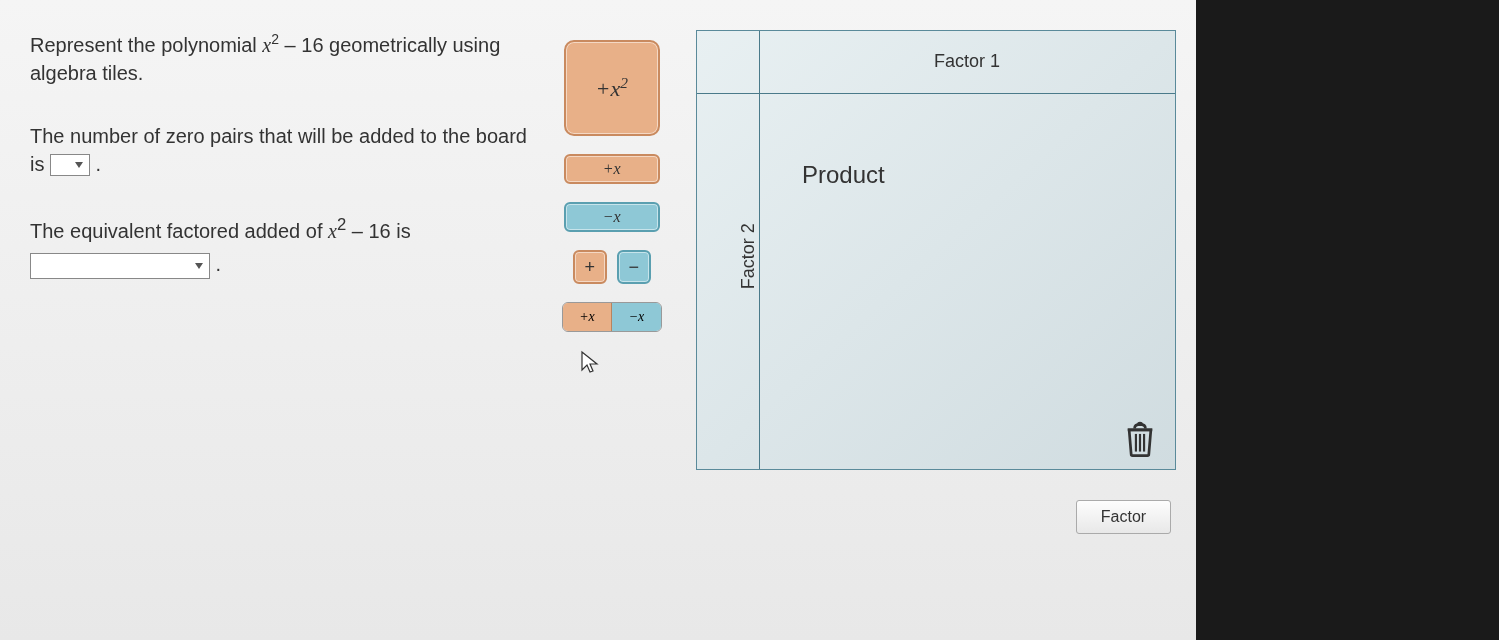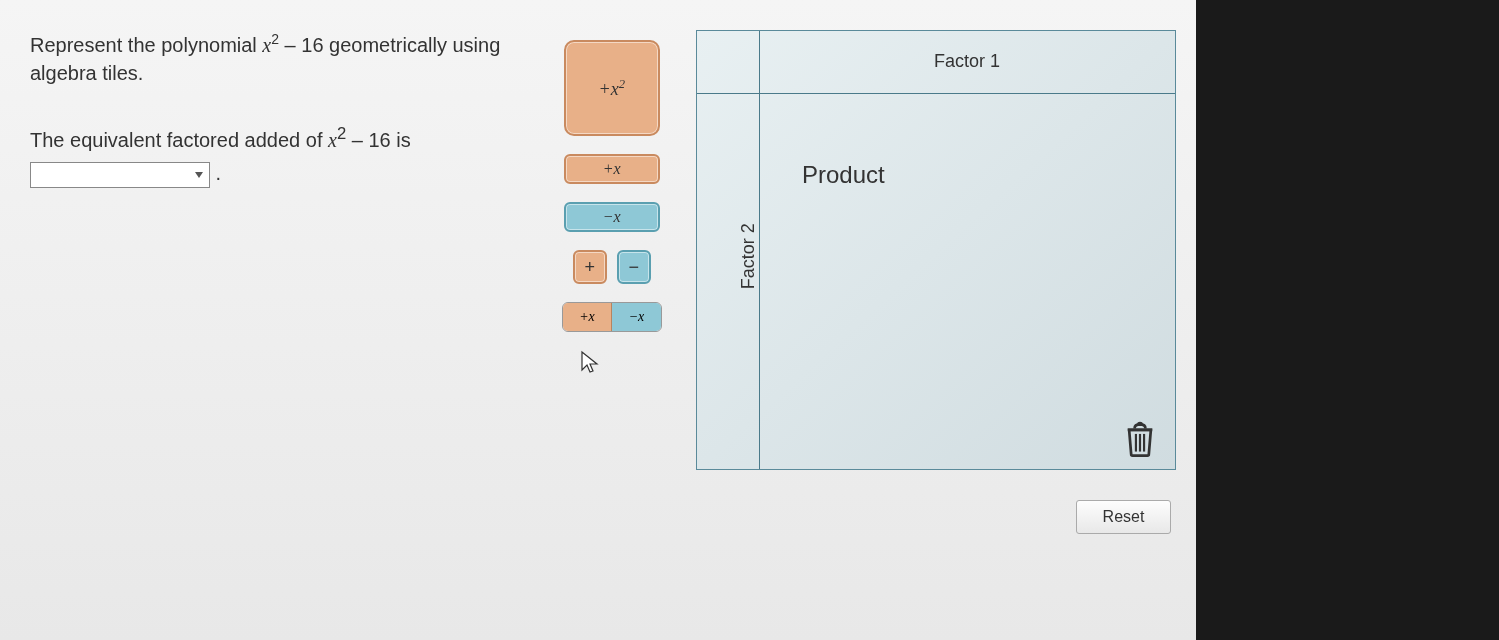--- a/index.html
+++ b/index.html
@@ -71,21 +71,21 @@
     .tile.positive {
       background: #e8b088;
       border: 2px solid #c98a5f;
       box-shadow: inset 0 0 0 1px rgba(255,255,255,0.5);
     }
     .tile.negative {
       background: #8ec8d6;
       border: 2px solid #5a9fb0;
       box-shadow: inset 0 0 0 1px rgba(255,255,255,0.5);
     }
-    .tile-xsq { width: 96px; height: 96px; font-size: 18px; }
+    .tile-xsq { width: 96px; height: 96px; font-size: 22px; }
     .tile-xsq sup { font-size: 0.7em; }
     .tile-x { width: 96px; height: 30px; font-size: 16px; border-radius: 6px; }
     .tile-unit { width: 34px; height: 34px; font-size: 18px; border-radius: 6px; font-family: Arial, sans-serif; font-style: normal;}
     .tile-row { display: flex; gap: 10px; }
     .tile-pair {
       display: flex;
       width: 100px;
       height: 30px;
       border-radius: 6px;
       overflow: hidden;
@@ -174,20 +174,25 @@
 </head>
 <body>
 
 <div class="app-frame">
 
   <div class="question-panel">
     <div class="question-block question-text">
       <span>Represent the polynomial </span><span style="font-style:italic;font-family:'Times New Roman',serif">x</span><sup>2</sup><span> – 16 geometrically using algebra tiles.</span>
     </div>
 
+    <div class="question-block">
+      <span>The number of zero pairs that will be added to the board is</span>
+      <span class="inline-select"></span>
+      <span>.</span>
+    </div>
 
     <div class="question-block">
       <div>
         <span>The equivalent factored added of </span><span style="font-style:italic;font-family:'Times New Roman',serif">x</span><sup>2</sup><span> – 16 is</span>
       </div>
       <div style="margin-top:6px">
         <span class="inline-select wide"></span>
         <span>.</span>
       </div>
     </div>
@@ -231,20 +236,20 @@
           <path d="M4 8 L20 8 L18.5 26 Q18.5 27 17.5 27 L6.5 27 Q5.5 27 5.5 26 Z" fill="none" stroke="#333" stroke-width="2"></path>
           <line x1="9" y1="11" x2="9" y2="24" stroke="#333" stroke-width="1.6"></line>
           <line x1="12" y1="11" x2="12" y2="24" stroke="#333" stroke-width="1.6"></line>
           <line x1="15" y1="11" x2="15" y2="24" stroke="#333" stroke-width="1.6"></line>
           <path d="M3 8 L21 8" stroke="#333" stroke-width="2"></path>
           <path d="M8 7 Q8 4 12 4 Q16 4 16 7" fill="none" stroke="#333" stroke-width="2"></path>
           <ellipse cx="12" cy="3.6" rx="1.3" ry="0.8" fill="none" stroke="#333" stroke-width="1.5"></ellipse>
         </svg>
       </div>
     </div>
-    <button class="reset-btn">Reset</button>
+    <button class="reset-btn">Factor</button>
   </div>
 
   <svg class="cursor-arrow" width="20" height="26" viewBox="0 0 20 26">
     <path d="M2 2 L2 20 L7 15 L10 22 L13 21 L10 14 L17 14 Z" fill="#fff" stroke="#333" stroke-width="1.2"></path>
   </svg>
 
 </div>
 
 </body></html>

